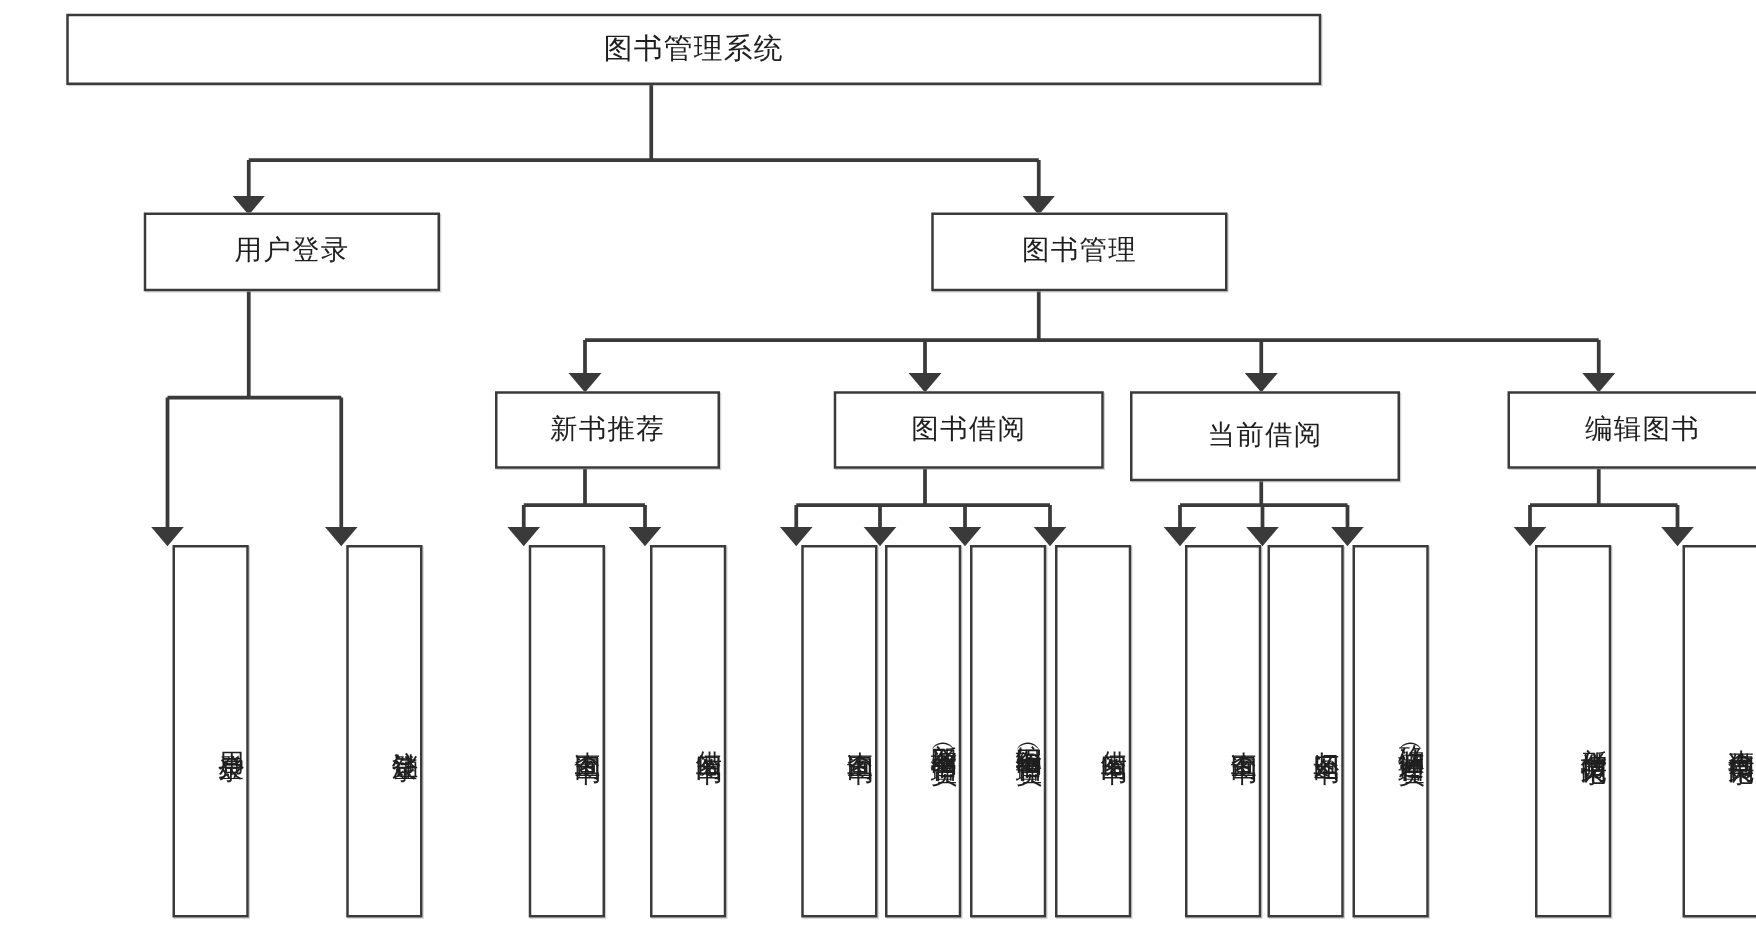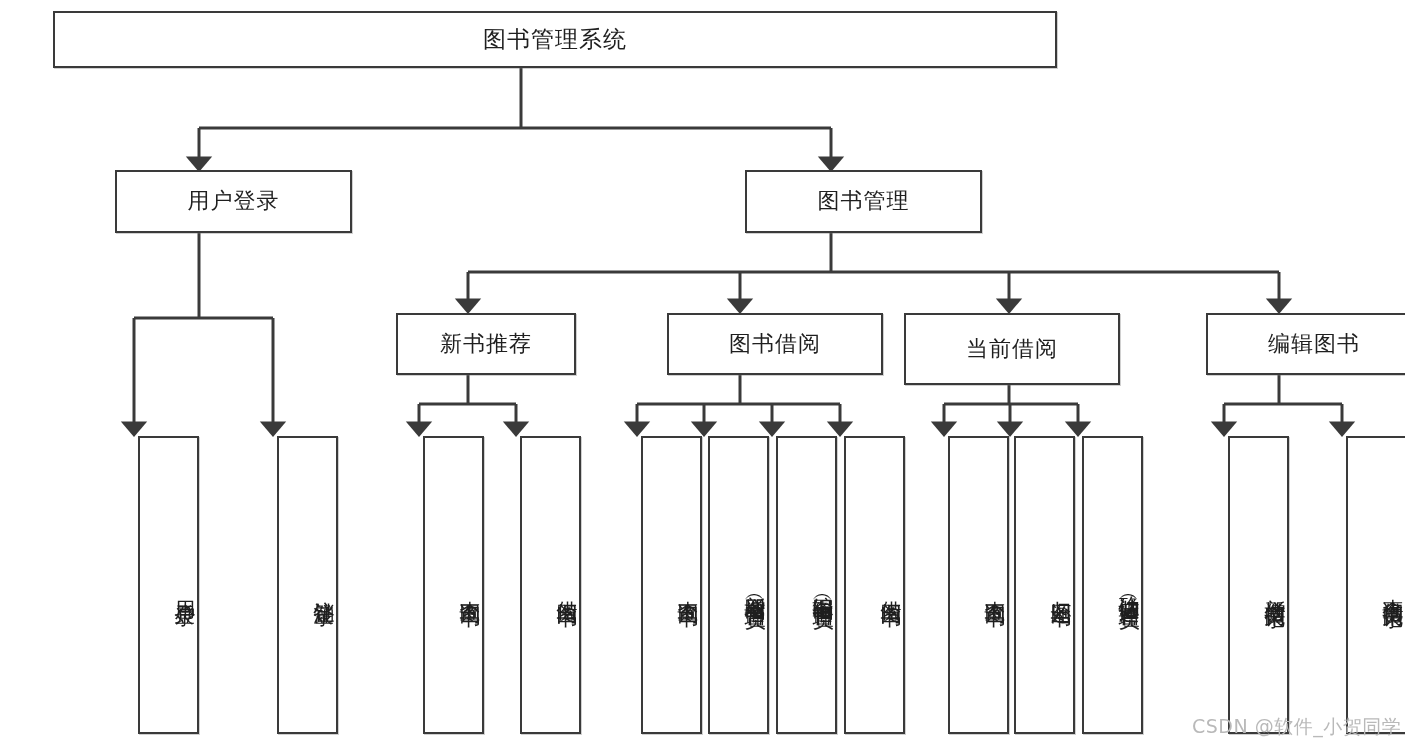--- a/index.html
+++ b/index.html
@@ -186,15 +186,14 @@
     <span class="vtext">确认归还（管理员）</span>
   </div>
 
   <div class="node vert" style="left:1194px; top:436px; width:61px; height:298px;">
     <span class="vtext">新增借阅记录</span>
   </div>
   <div class="node vert" style="left:1312px; top:436px; width:61px; height:298px;">
     <span class="vtext">查询借阅记录</span>
   </div>
 
-  <div class="watermark" style="left:1192px; top:714px;">CSDN @软件_小贺同学</div>
 
 </div>
 
 </body></html>

